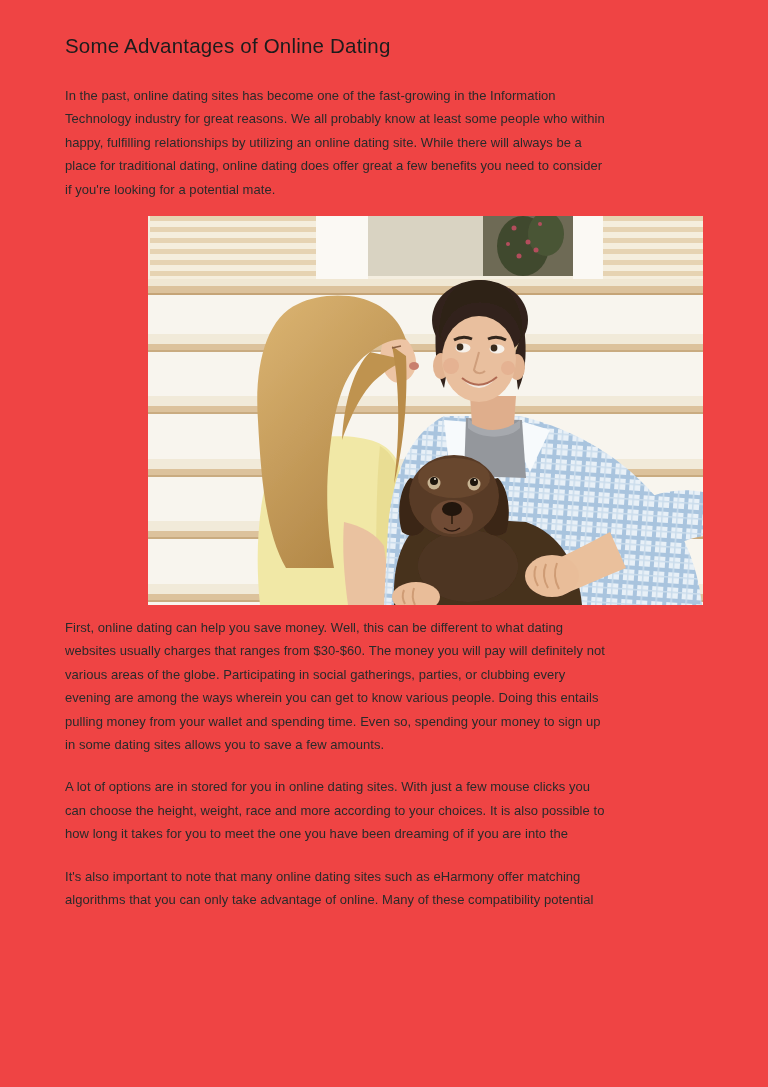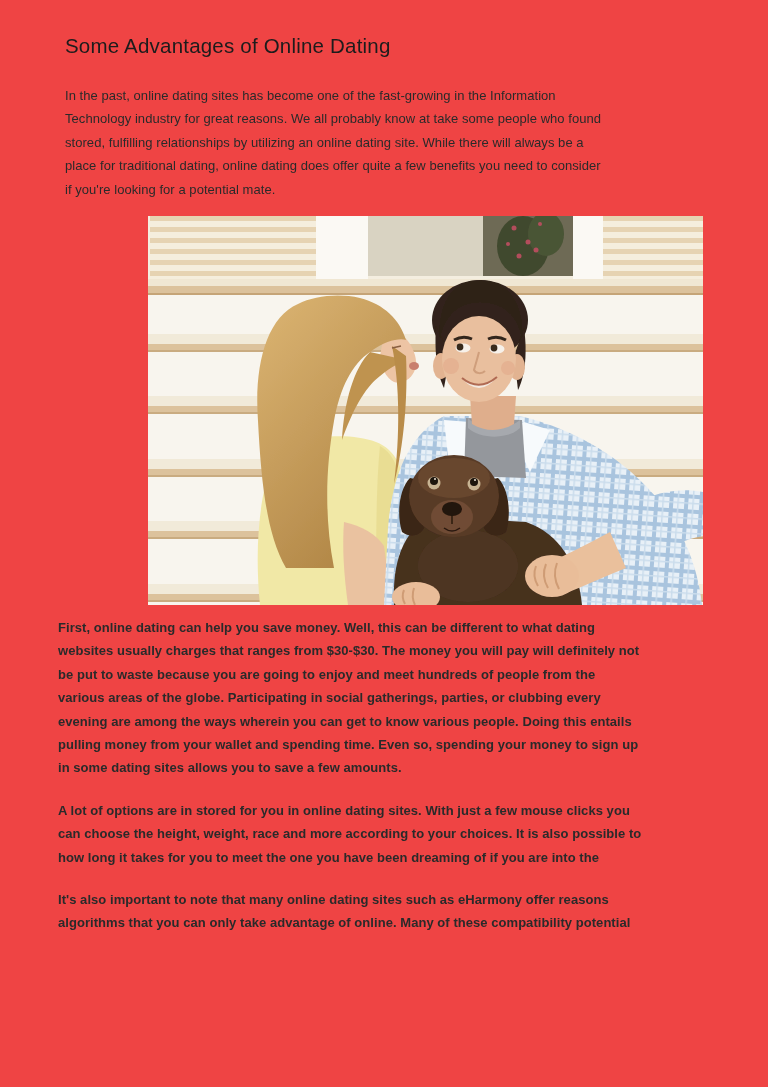--- a/index.html
+++ b/index.html
@@ -6,44 +6,44 @@
   .page {
     position:relative; width:768px; height:1087px; background:#ef4444;
     overflow:hidden; font-family:"Liberation Sans", sans-serif;
   }
   .title {
     position:absolute; top:32px; left:65px; margin:0;
     font-size:20.5px; font-weight:400; letter-spacing:0.2px; color:#1c1c1c;
     line-height:28px; white-space:nowrap;
   }
   .intro { position:absolute; top:84px; left:65px; }
-  .paras { position:absolute; top:616px; left:58px;font-weight:bold; }
+  .paras { position:absolute; top:616px; left:65px; }
   .paragraph { margin:0 0 19px 0; }
   .line {
     font-size:13px; line-height:23.4px; color:#2a2a2a;
     white-space:nowrap; letter-spacing:0.05px;
   }
   .photo {
     position:absolute; top:216px; left:148px; width:555px; height:389px;
     margin:0; overflow:hidden;
   }
   .photo svg { display:block; }
 </style>
 </head>
 <body>
 
 <div class="page">
 
   <h1 class="title">Some Advantages of Online Dating</h1>
 
   <div class="intro">
       <div class="line">In the past, online dating sites has become one of the fast-growing in the Information</div>
-      <div class="line">Technology industry for great reasons. We all probably know at take some people who found</div>
-      <div class="line">stored, fulfilling relationships by utilizing an online dating site. While there will always be a</div>
-      <div class="line">place for traditional dating, online dating does offer quite a few benefits you need to consider</div>
+      <div class="line">Technology industry for great reasons. We all probably know at least some people who within</div>
+      <div class="line">happy, fulfilling relationships by utilizing an online dating site. While there will always be a</div>
+      <div class="line">place for traditional dating, online dating does offer great a few benefits you need to consider</div>
       <div class="line">if you're looking for a potential mate.</div>
     </div>
 
   <figure class="photo">
     <svg width="555" height="389" viewBox="0 0 555 389" xmlns="http://www.w3.org/2000/svg">
       <defs>
         <filter id="soft" x="-2%" y="-2%" width="104%" height="104%">
           <feGaussianBlur stdDeviation="0.7"></feGaussianBlur>
         </filter>
         <pattern id="plaid" width="15" height="15" patternUnits="userSpaceOnUse" patternTransform="rotate(4)">
@@ -171,31 +171,30 @@
           <ellipse cx="268" cy="381" rx="24" ry="15" fill="#e9bd99"></ellipse>
           <path d="M 256,374 Q 253,381 257,388 M 266,372 Q 263,381 267,389" stroke="#cf9c75" stroke-width="2" fill="none"></path>
         </g>
       </g>
     </svg>
   </figure>
 
   <div class="paras">
       <div class="paragraph">
         <div class="line">First, online dating can help you save money. Well, this can be different to what dating</div>
-        <div class="line">websites usually charges that ranges from $30-$30. The money you will pay will definitely not</div>
-        <div class="line">be put to waste because you are going to enjoy and meet hundreds of people from the</div>
+        <div class="line">websites usually charges that ranges from $30-$60. The money you will pay will definitely not</div>
         <div class="line">various areas of the globe. Participating in social gatherings, parties, or clubbing every</div>
         <div class="line">evening are among the ways wherein you can get to know various people. Doing this entails</div>
         <div class="line">pulling money from your wallet and spending time. Even so, spending your money to sign up</div>
         <div class="line">in some dating sites allows you to save a few amounts.</div>
       </div>
       <div class="paragraph">
         <div class="line">A lot of options are in stored for you in online dating sites. With just a few mouse clicks you</div>
         <div class="line">can choose the height, weight, race and more according to your choices. It is also possible to</div>
         <div class="line">how long it takes for you to meet the one you have been dreaming of if you are into the</div>
       </div>
       <div class="paragraph">
-        <div class="line">It's also important to note that many online dating sites such as eHarmony offer reasons</div>
+        <div class="line">It's also important to note that many online dating sites such as eHarmony offer matching</div>
         <div class="line">algorithms that you can only take advantage of online. Many of these compatibility potential</div>
       </div>
     </div>
 
 </div>
 
 </body></html>

